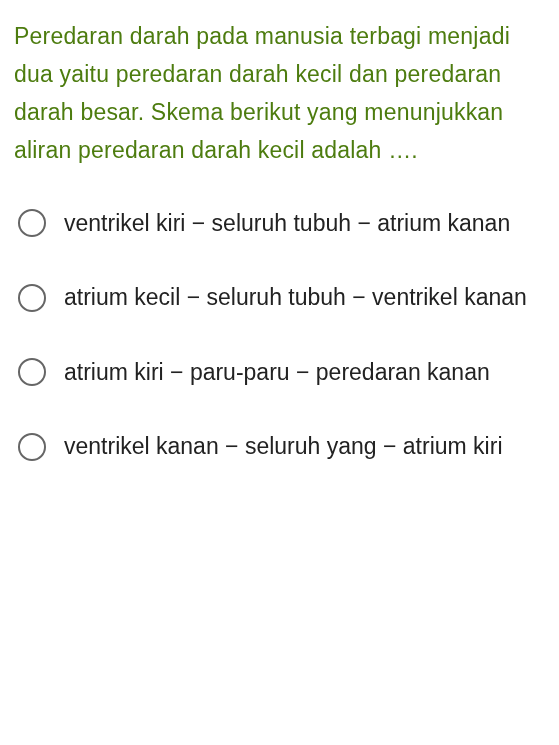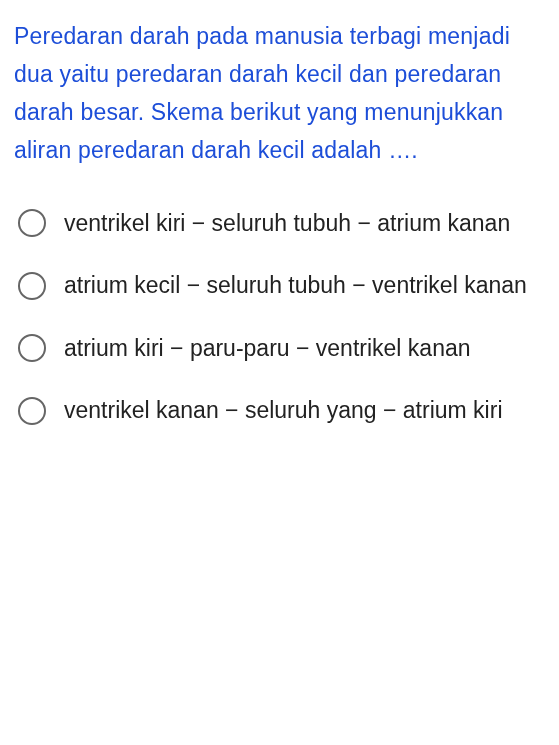--- a/index.html
+++ b/index.html
@@ -12,28 +12,28 @@
     height: 745px;
     background: #ffffff;
     padding: 18px 14px;
     font-family: Arial, sans-serif;
     color: #222;
   }
   .question {
     font-family: "Comic Sans MS", "Trebuchet MS", cursive, sans-serif;
     font-size: 23px;
     line-height: 1.65;
-    color: #1d4ed8;
+    color: #4d7c0f;
     margin-bottom: 36px;
     letter-spacing: 0.2px;
   }
   .options {
     display: flex;
     flex-direction: column;
-    gap: 28px;
+    gap: 40px;
   }
   .option {
     display: flex;
     align-items: center;
     gap: 18px;
   }
   .radio {
     flex: 0 0 28px;
     width: 28px;
     height: 28px;
@@ -63,21 +63,21 @@
     <div class="option-text">ventrikel kiri − seluruh tubuh − atrium kanan</div>
   </div>
 
   <div class="option">
     <div class="radio"></div>
     <div class="option-text">atrium kecil − seluruh tubuh − ventrikel kanan</div>
   </div>
 
   <div class="option">
     <div class="radio"></div>
-    <div class="option-text">atrium kiri − paru-paru − ventrikel kanan</div>
+    <div class="option-text">atrium kiri − paru-paru − peredaran kanan</div>
   </div>
 
 
   <div class="option">
     <div class="radio"></div>
     <div class="option-text">ventrikel kanan − seluruh yang − atrium kiri</div>
   </div>
 
 </div>
 

